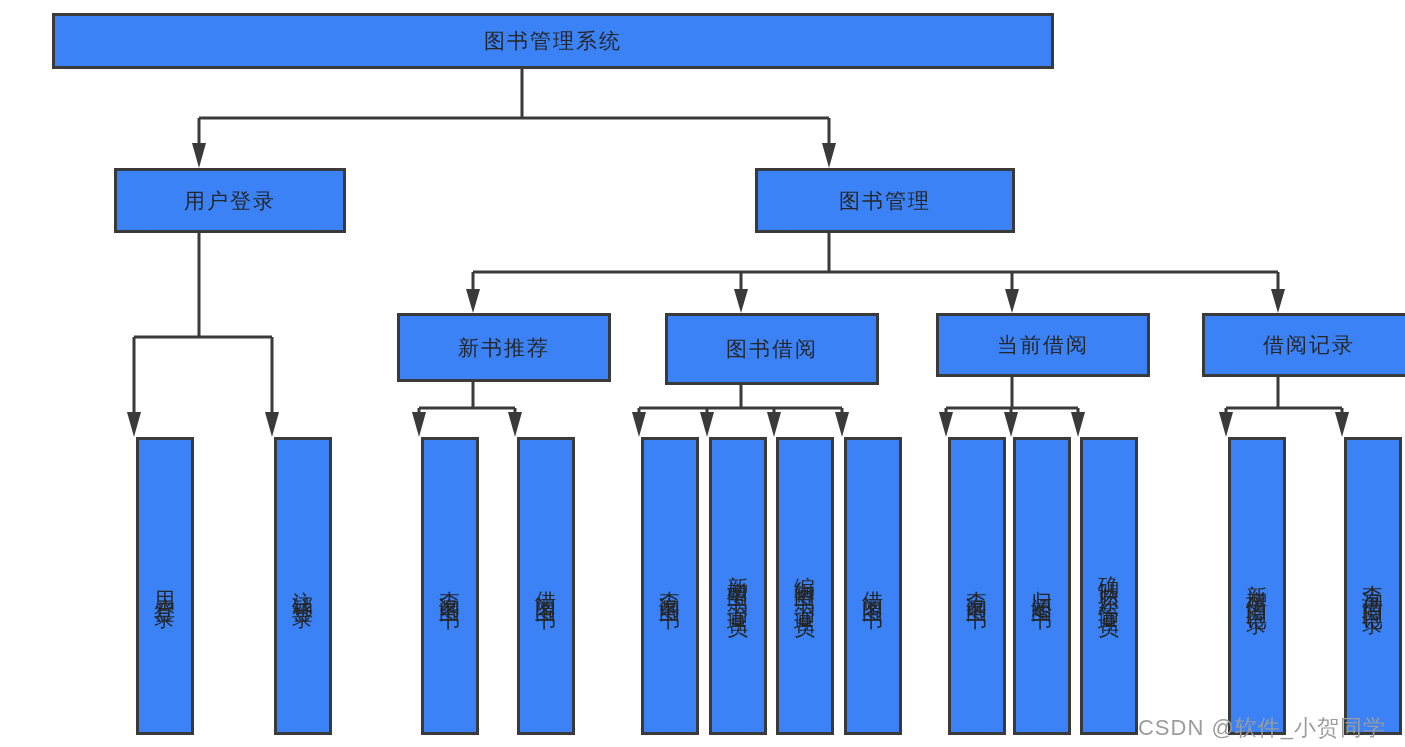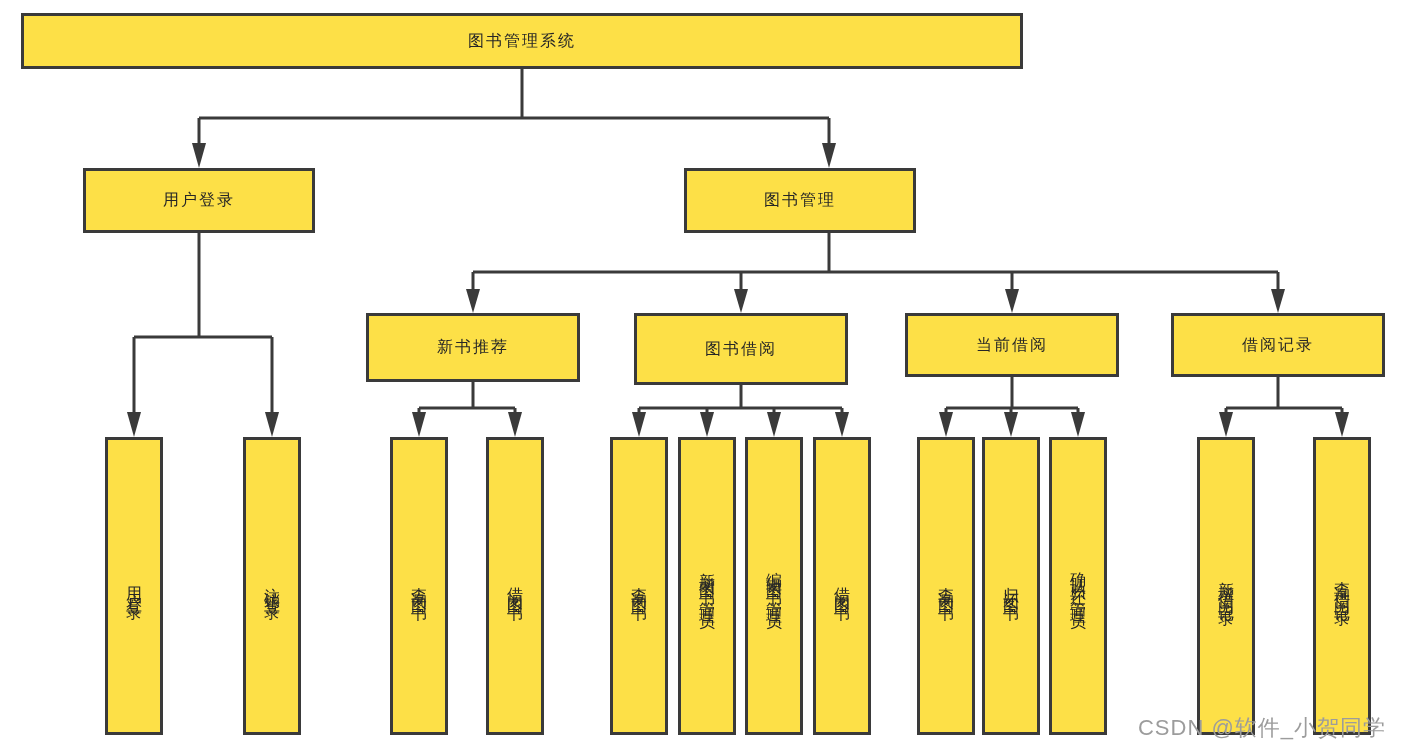--- a/index.html
+++ b/index.html
@@ -2,23 +2,23 @@
 <html><head>
 <meta charset="utf-8">
 <style>
   html,body{margin:0;padding:0;background:#ffffff;}
   .canvas{
     position:relative;width:1405px;height:747px;background:#ffffff;
     font-family:"Liberation Sans", sans-serif;overflow:hidden;
   }
   svg.connectors{position:absolute;left:0;top:0;z-index:1;}
   .node{
-    position:absolute;box-sizing:border-box;border:3px solid #3a3a3a;background:#fde047;
+    position:absolute;box-sizing:border-box;border:3px solid #3a3a3a;background:#3b82f6;
     display:flex;align-items:center;justify-content:center;
-    color:#262626;font-size:16px;letter-spacing:2px;z-index:2;white-space:nowrap;
+    color:#262626;font-size:21px;letter-spacing:2px;z-index:2;white-space:nowrap;margin-left:31px;
   }
   .leaf{
     writing-mode:vertical-lr;
     letter-spacing:6px;
     white-space:normal;
     line-height:1;
   }
   .leaf span{display:block;}
   .watermark{
     position:absolute;right:19px;bottom:4px;z-index:3;
@@ -62,21 +62,21 @@
     </g>
   </svg>
 
   <div class="node" style="left:21px;top:13px;width:1002px;height:56px">
     <span>图书管理系统</span>
   </div>
 
   <div class="node" style="left:83px;top:168px;width:232px;height:65px">
     <span>用户登录</span>
   </div>
-  <div class="node" style="left:684px;top:168px;width:232px;height:65px">
+  <div class="node" style="left:724px;top:168px;width:260px;height:65px">
     <span>图书管理</span>
   </div>
 
   <div class="node" style="left:366px;top:313px;width:214px;height:69px">
     <span>新书推荐</span>
   </div>
   <div class="node" style="left:634px;top:313px;width:214px;height:72px">
     <span>图书借阅</span>
   </div>
   <div class="node" style="left:905px;top:313px;width:214px;height:64px">

